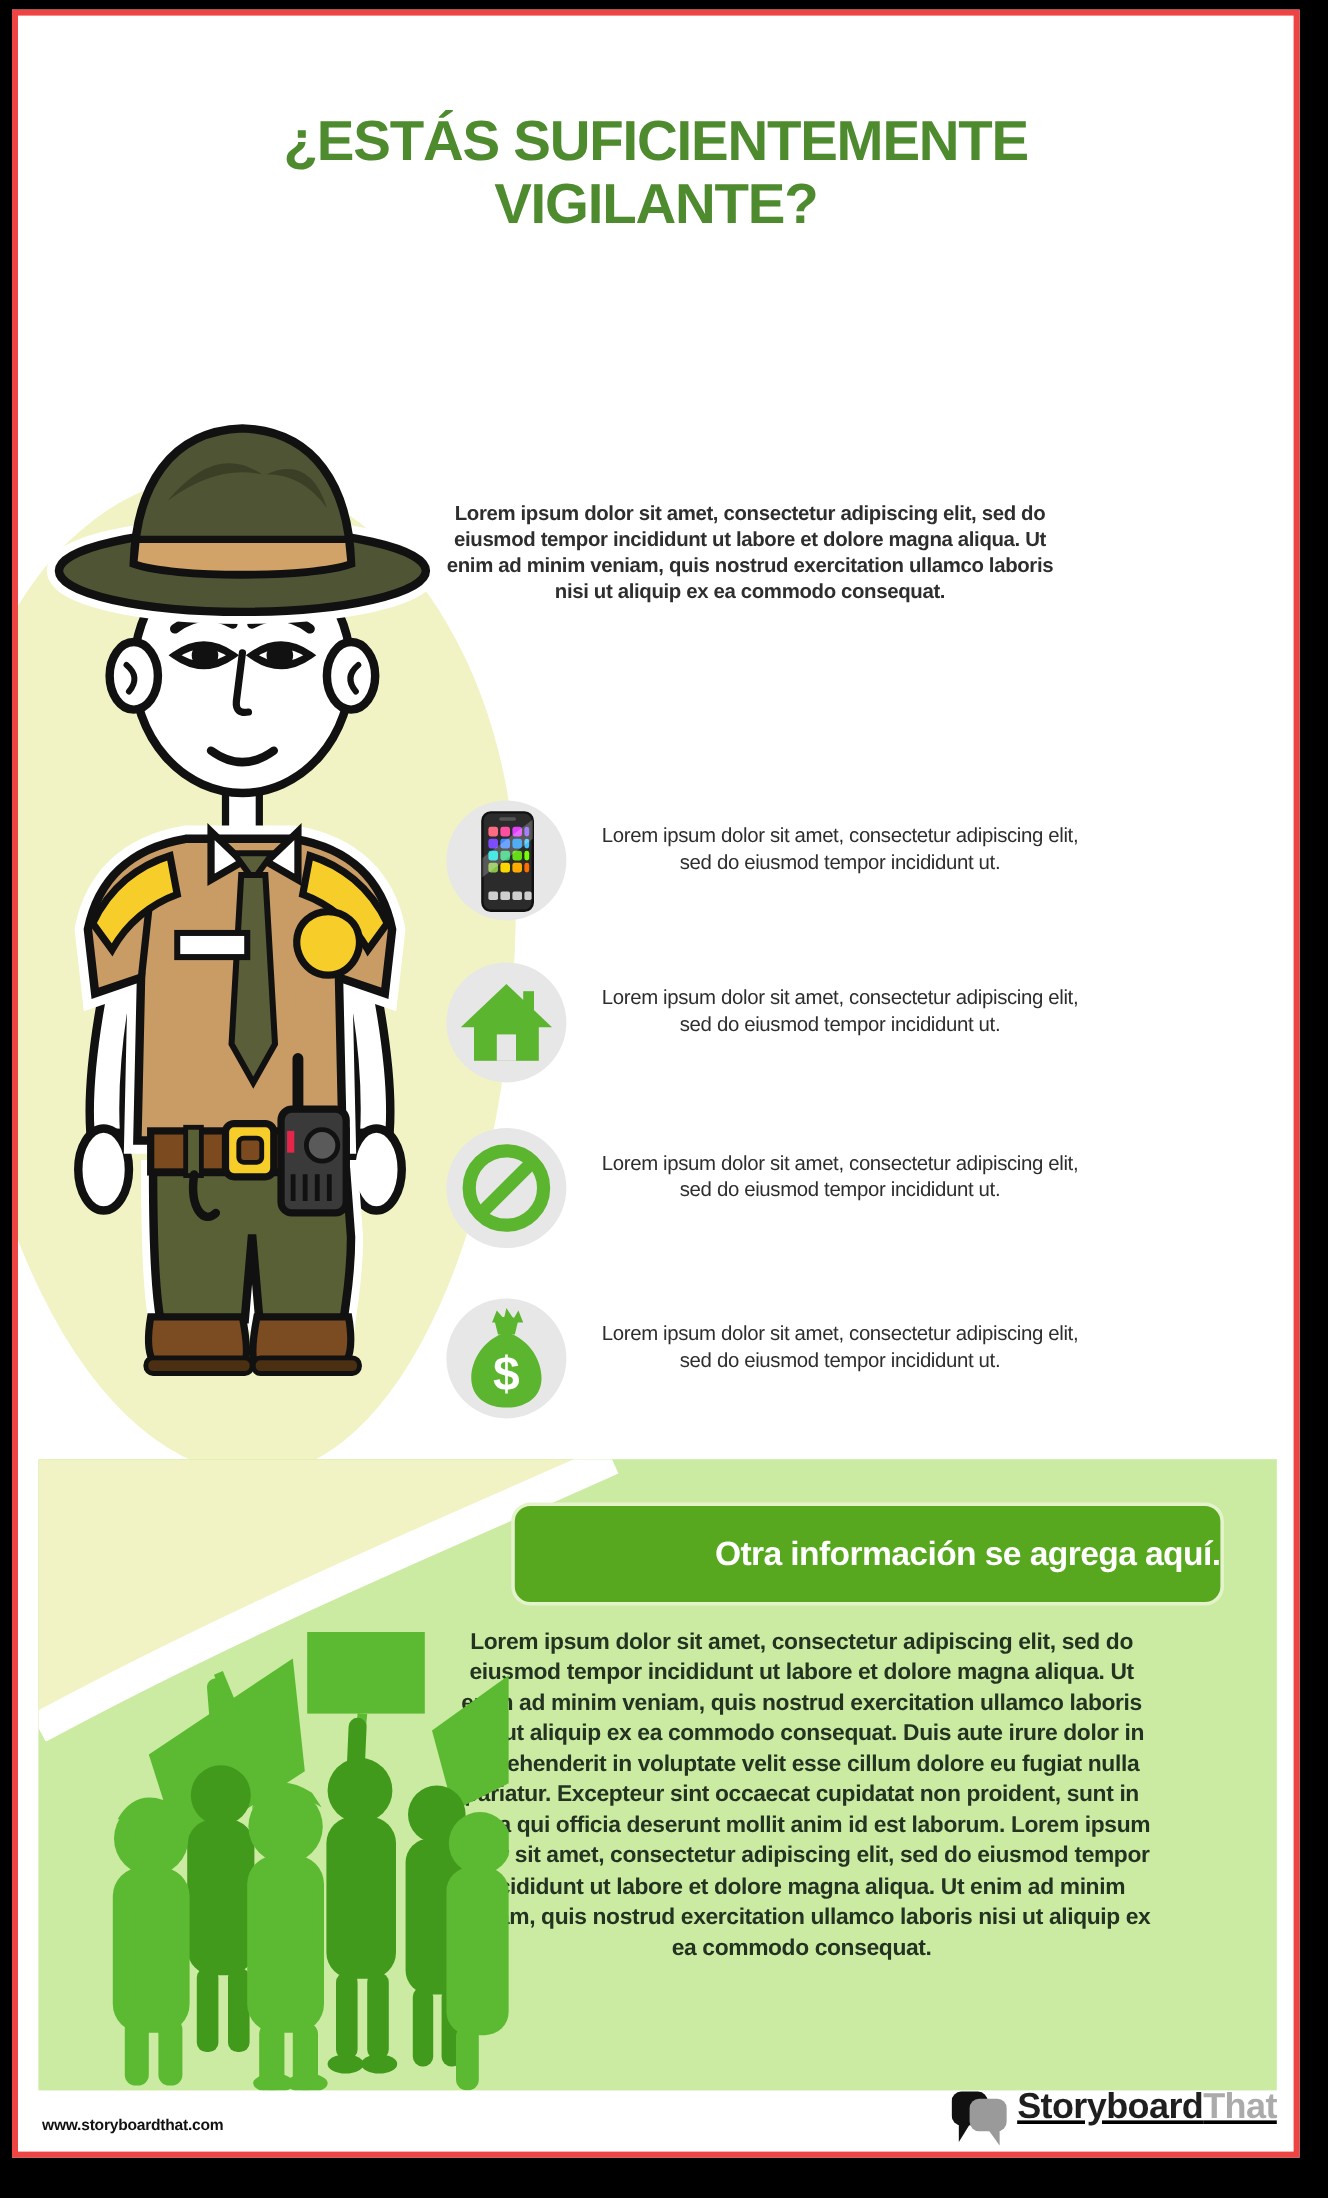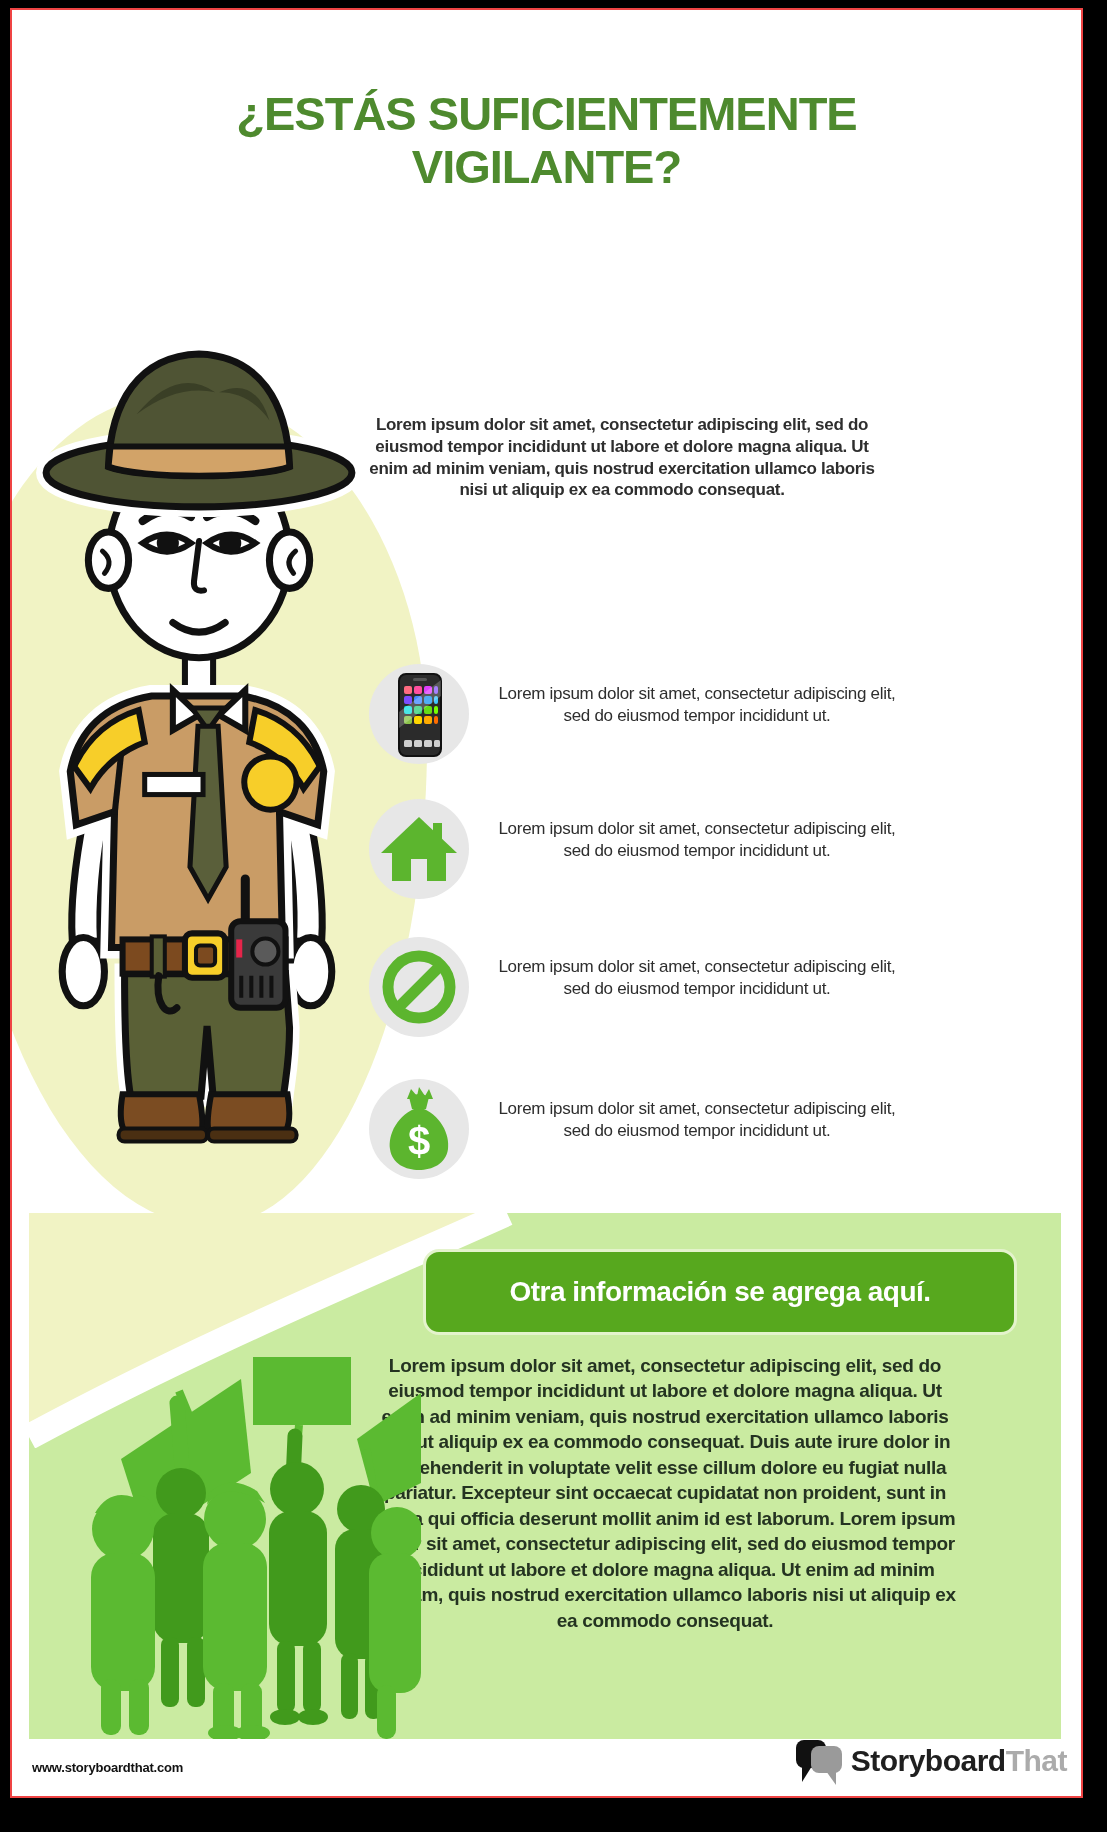--- a/index.html
+++ b/index.html
@@ -1,18 +1,18 @@
 <!DOCTYPE html>
 <html><head>
 <meta charset="utf-8">
 <style>
   html,body{margin:0;padding:0;background:#000;}
   body{width:1107px;height:1832px;position:relative;font-family:"Liberation Sans",sans-serif;}
   .page{position:absolute;top:8px;left:10px;right:24px;bottom:34px;background:#fff;
-        border:2px solid #ef4444;overflow:hidden;}
+        border:5px solid #ef4444;overflow:hidden;}
   
   .poster-title{position:absolute;top:78px;left:0;width:100%;text-align:center;
     color:#4E8A2E;font-size:47px;font-weight:bold;letter-spacing:-1px;line-height:1.12;
     white-space:pre-line;z-index:3;}
   
   .yellow-blob{position:absolute;left:-55px;top:382px;width:470px;height:834px;
     background:#F1F3C4;border-radius:48% 52% 46% 54%/38% 42% 58% 62%;z-index:0;}
   .ranger{position:absolute;left:14px;top:212px;width:342px;height:948px;z-index:2;}
   
   .bar-orange{position:absolute;left:342px;width:536px;height:74px;background:#F6A82E;
@@ -23,29 +23,29 @@
   .item-row{position:absolute;left:345px;width:565px;height:106px;z-index:2;}
   .icon-circle{position:absolute;left:10px;top:0;width:104px;height:104px;}
   .item-text{position:absolute;left:120px;top:0;height:86px;width:440px;display:flex;
     align-items:center;justify-content:center;text-align:center;color:#2E2E2E;
     font-weight:normal;font-size:17px;line-height:1.3;white-space:pre-line;letter-spacing:-0.3px;}
   
   .green-section{position:absolute;left:17px;top:1203px;width:1032px;height:526px;
     background:#CAEBA1;z-index:1;overflow:hidden;}
   .corner-decor{position:absolute;left:0;top:0;}
   .bar-green{position:absolute;left:394px;top:36px;width:588px;height:80px;background:#57A81E;
-    border:3px solid #E4F3CC;border-radius:16px;display:flex;align-items:center;justify-content:center;}
+    border:3px solid #E4F3CC;border-radius:16px;display:flex;align-items:center;justify-content:flex-end;}
   .bar-green span{color:#FFFFFF;font-size:28px;font-weight:bold;letter-spacing:-0.5px;}
   .para-3{position:absolute;left:344px;top:140px;width:584px;color:#243321;font-weight:bold;
     font-size:19px;line-height:1.34;text-align:center;letter-spacing:-0.3px;}
   .protesters{position:absolute;left:0;top:128px;width:392px;height:398px;}
   
   .footer-url{position:absolute;left:20px;top:1750px;font-size:13px;font-weight:bold;
     color:#111;letter-spacing:-0.2px;z-index:3;}
-  .brand{position:absolute;right:14px;top:1726px;display:flex;align-items:center;gap:9px;z-index:3;}
+  .brand{position:absolute;right:14px;top:1726px;display:flex;align-items:flex-start;gap:9px;z-index:3;text-decoration:underline;}
   .brand-text{font-size:30px;font-weight:bold;letter-spacing:-0.5px;}
   .brand-text .b1{color:#1F1F1F;}
   .brand-text .b2{color:#ABABAB;}
 </style>
 </head>
 <body>
 
 <div class="page">
 
   <div class="poster-title">¿ESTÁS SUFICIENTEMENTE

